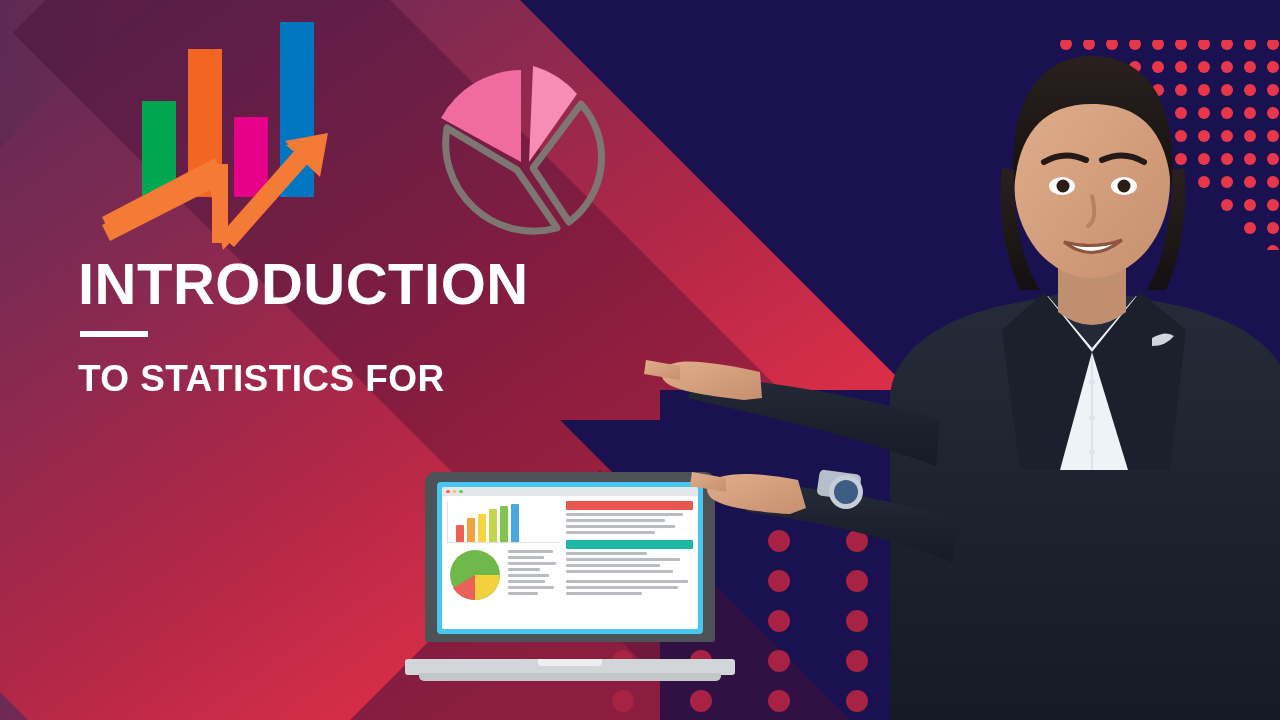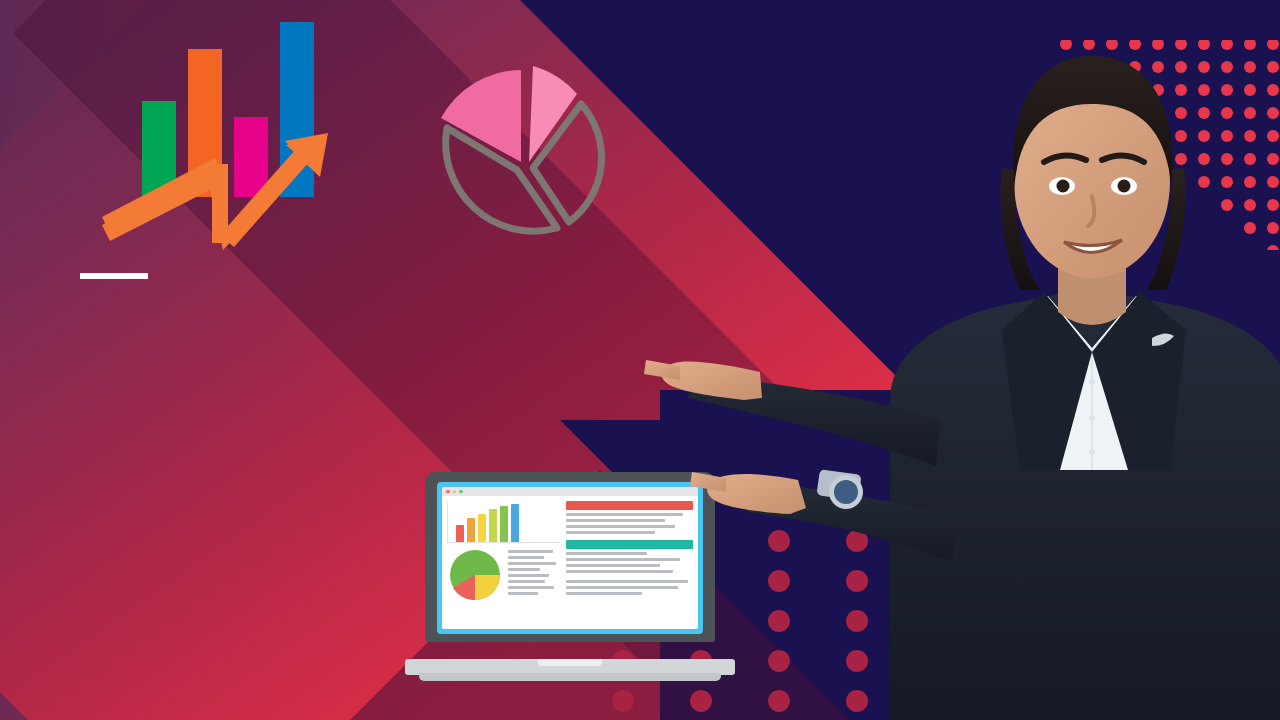--- a/index.html
+++ b/index.html
@@ -228,21 +228,23 @@
 
       <path d="M104 112 L108 16 A92 92 0 0 1 152 44 Z" fill="#f78cb4"></path>
 
       <path d="M108 118 L156 54 A80 80 0 0 1 144 172 Z" fill="none" stroke="#7d7672" stroke-width="7" stroke-linejoin="round"></path>
 
       <path d="M92 120 L22 78 A88 88 0 0 0 132 178 Z" fill="none" stroke="#7d7672" stroke-width="7" stroke-linejoin="round"></path>
     </svg>
   </div>
 
   <div class="title-block">
+    <div class="title-main">INTRODUCTION</div>
     <div class="title-rule"></div>
+    <div class="title-sub">TO STATISTICS FOR</div>
   </div>
 
   <div class="laptop">
     <div class="lid">
       <div class="lid-inner">
         <div class="screen">
           <div class="screen-bar">
             <i style="background:#f2675c"></i>
             <i style="background:#f5bd4f"></i>
             <i style="background:#5fcd6a"></i>

